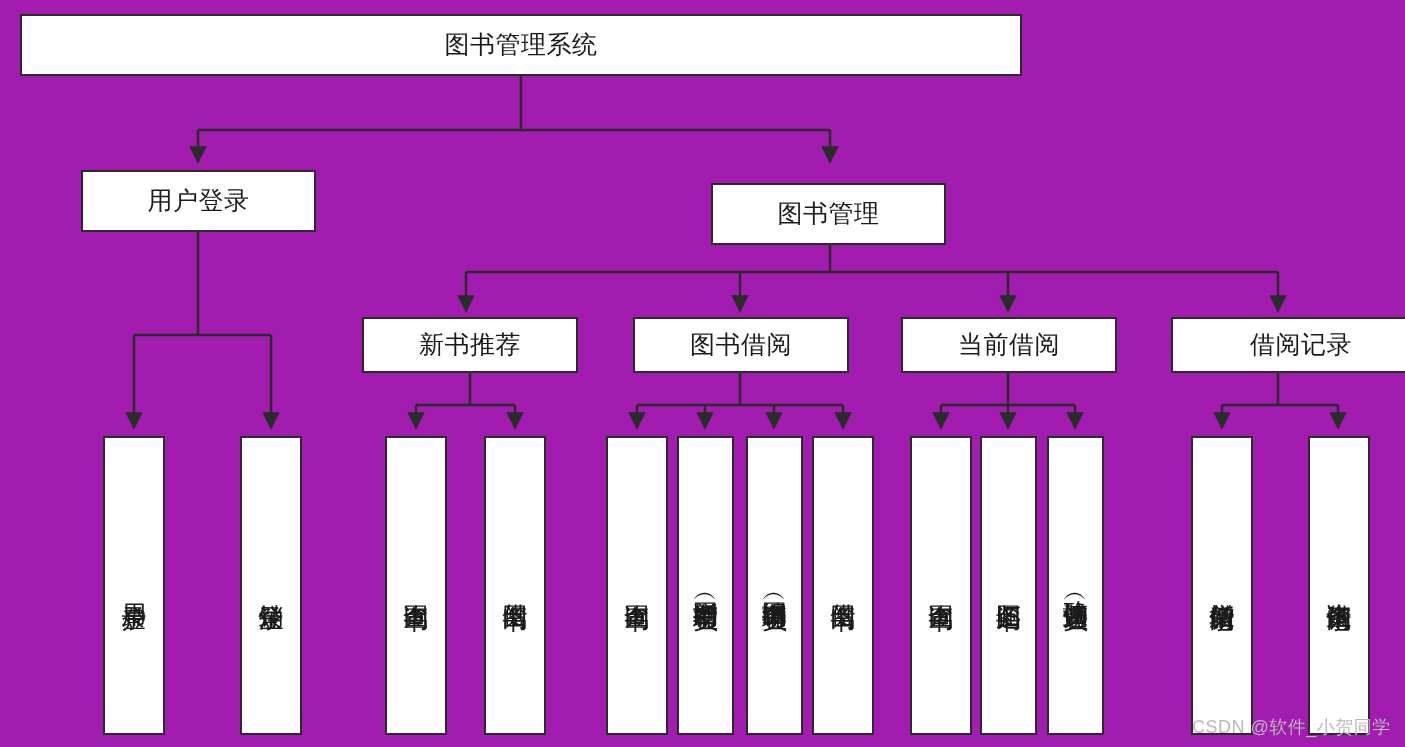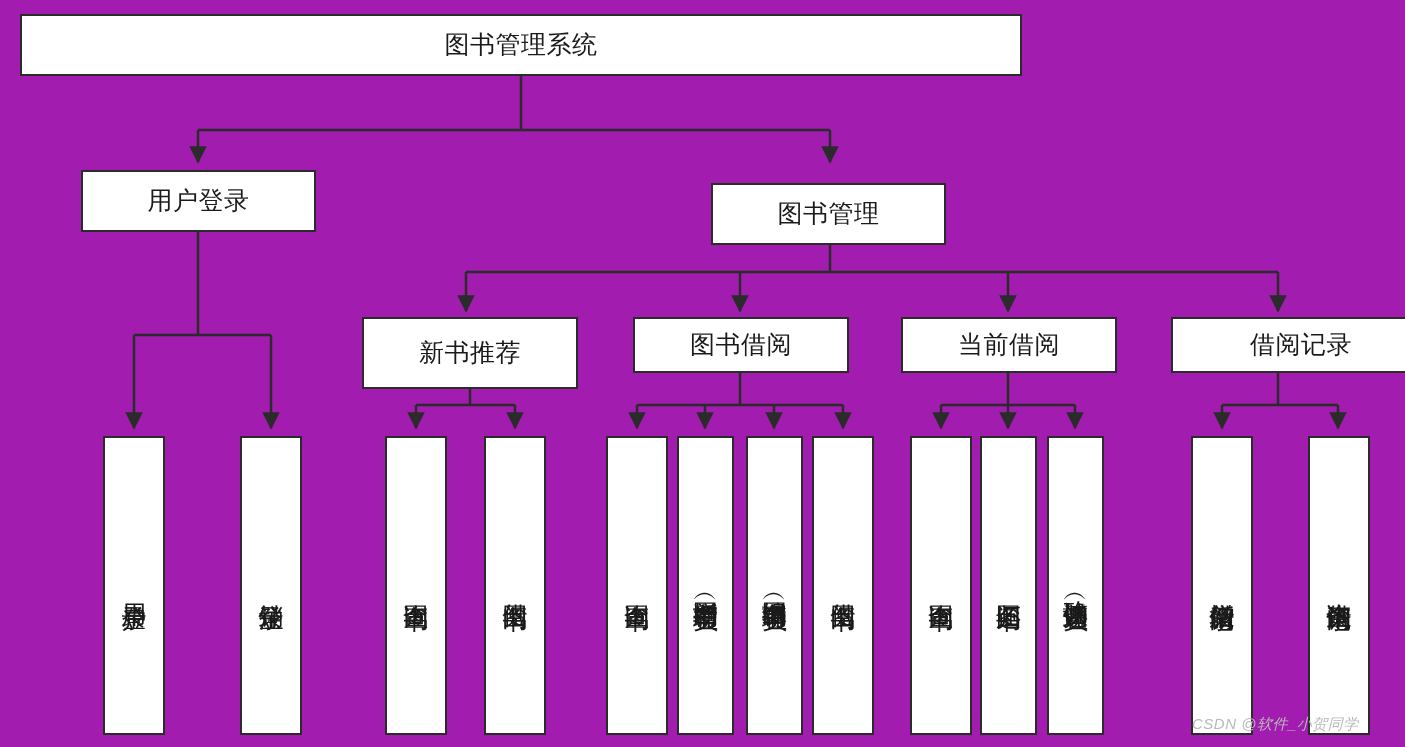--- a/index.html
+++ b/index.html
@@ -57,25 +57,24 @@
   .node.v .lbl {
     writing-mode: vertical-rl;
     text-orientation: upright;
     font-size: 25px;
     line-height: 1.0;
     letter-spacing: 1px;
     white-space: nowrap;
   }
   .watermark {
     position: absolute;
-    font-size: 15px;
+    font-size: 18px;
     color: #b9b9b9;
     white-space: nowrap;
     letter-spacing: 0.5px;
-    font-style: italic;
   }
 </style>
 </head>
 <body>
 
 <div id="canvas">
 
   <svg id="wires" viewBox="0 0 1405 747" xmlns="http://www.w3.org/2000/svg">
     <defs>
       <marker id="arrow" viewBox="0 0 10 10" refX="9" refY="5" markerWidth="7" markerHeight="7" orient="auto-start-reverse">
@@ -131,21 +130,21 @@
     <span class="lbl">图书管理系统</span>
   </div>
 
   <div class="node h" style="left:81px; top:170px; width:235px; height:62px;">
     <span class="lbl">用户登录</span>
   </div>
   <div class="node h" style="left:711px; top:170px; width:235px; height:62px;margin-top:13px;">
     <span class="lbl">图书管理</span>
   </div>
 
-  <div class="node h" style="left:362px; top:317px; width:216px; height:72px;">
+  <div class="node h" style="left:362px; top:317px; width:216px; height:56px;">
     <span class="lbl">新书推荐</span>
   </div>
   <div class="node h" style="left:901px; top:317px; width:216px; height:56px;">
     <span class="lbl">当前借阅</span>
   </div>
   <div class="node h" style="left:633px; top:317px; width:216px; height:56px;">
     <span class="lbl">图书借阅</span>
   </div>
   <div class="node h" style="left:1171px; top:317px; width:260px; height:56px;">
     <span class="lbl">借阅记录</span>

